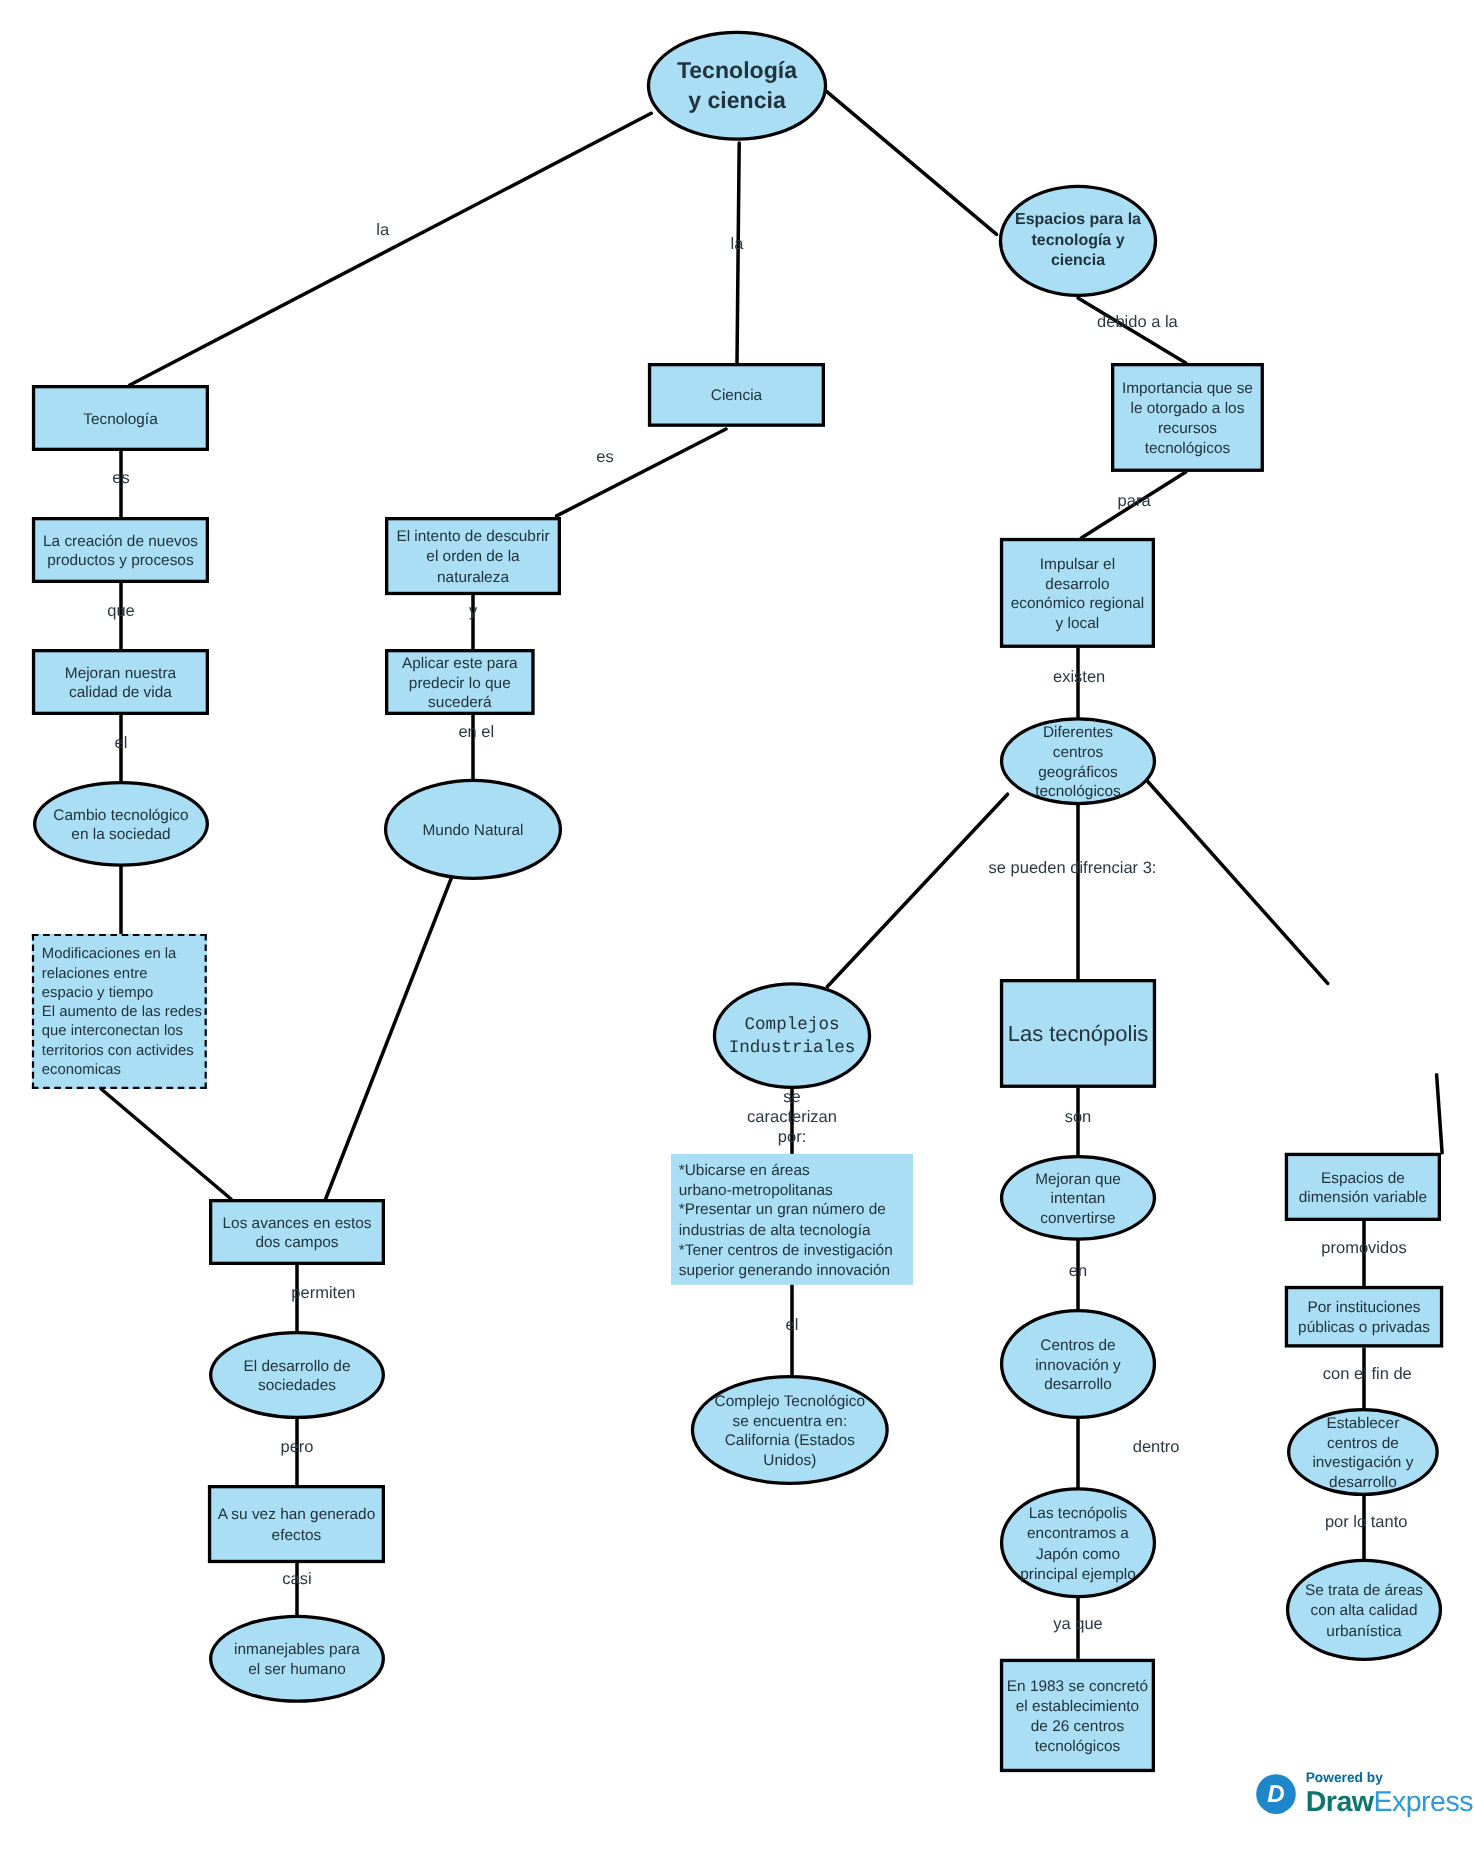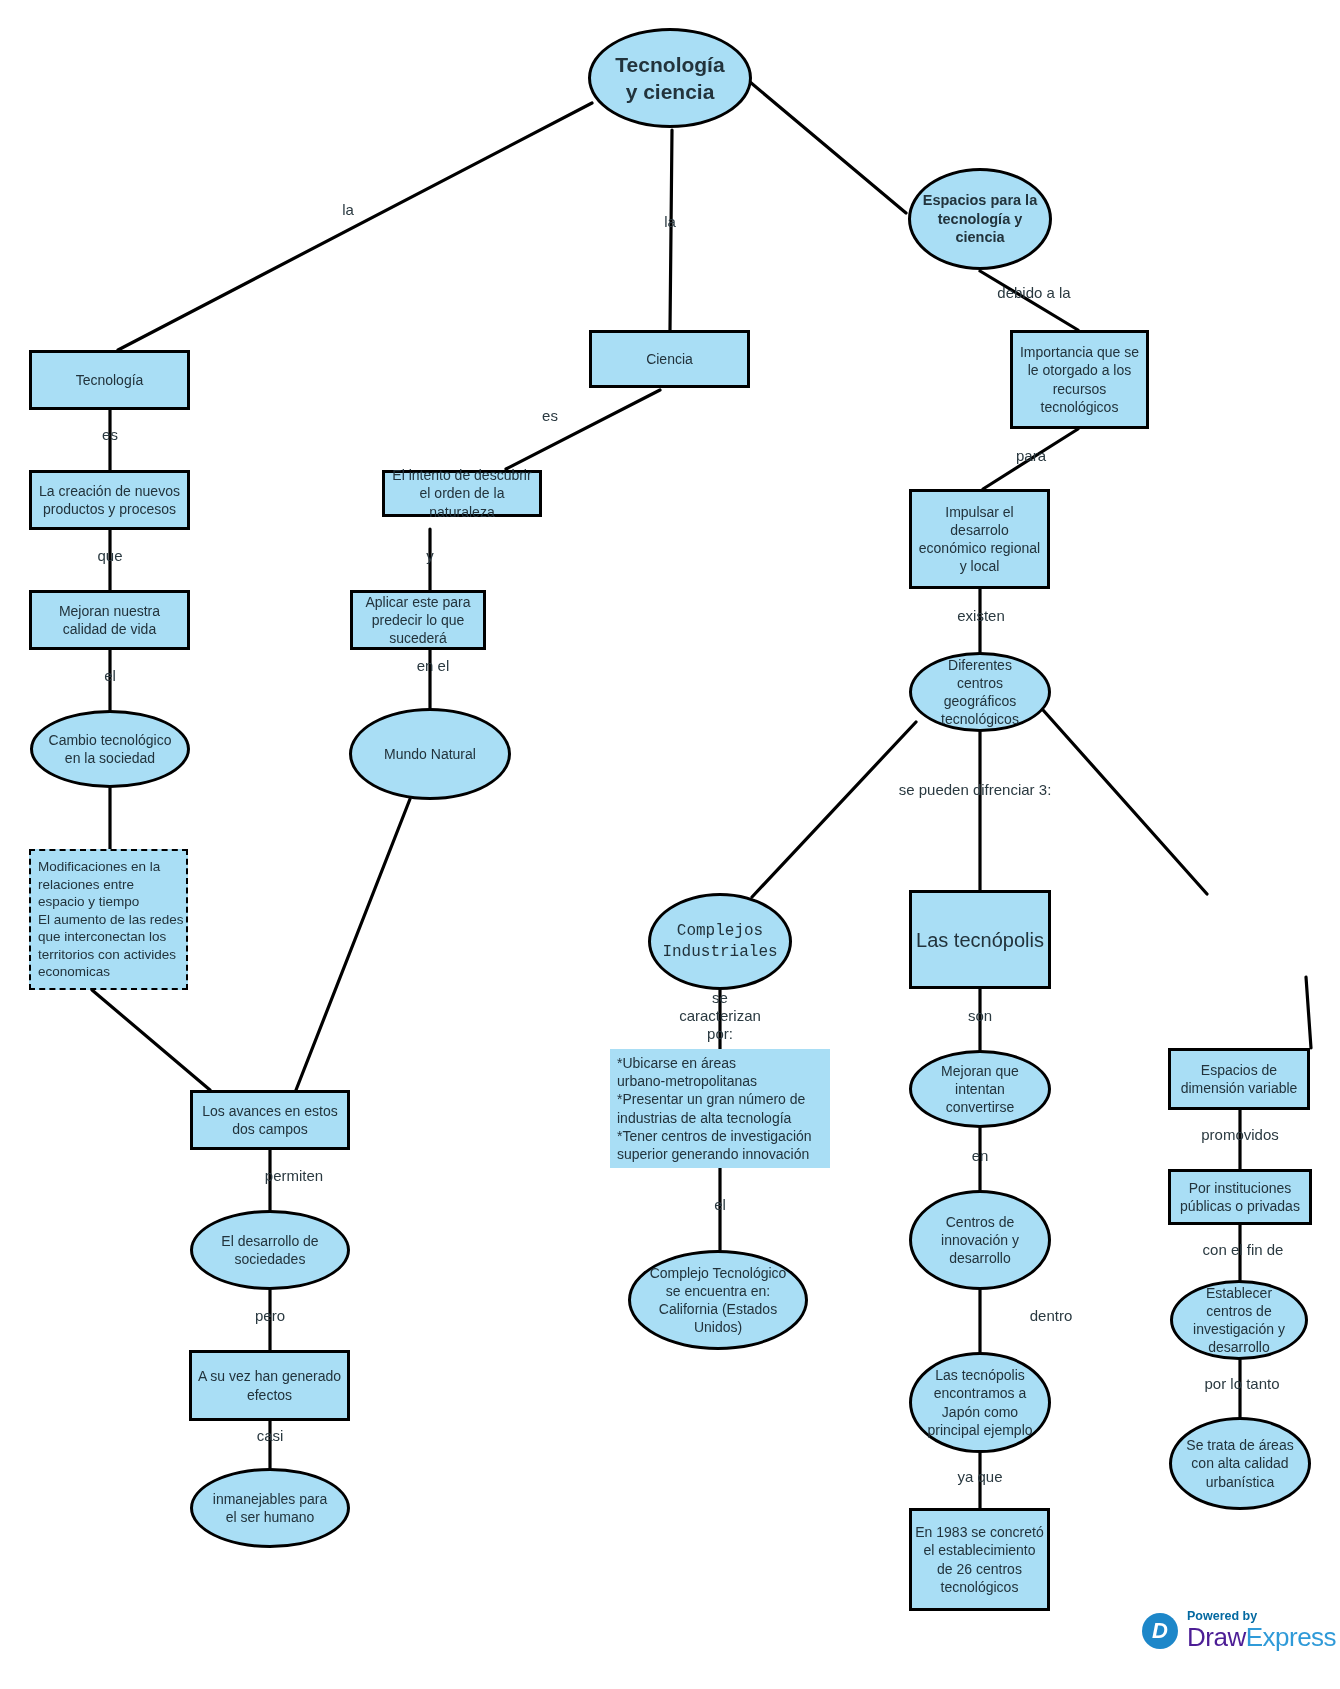--- a/index.html
+++ b/index.html
@@ -27,21 +27,21 @@
   .footer{
     position:absolute;left:1142px;top:1610px;z-index:3;display:flex;align-items:center;gap:9px;
   }
   .logo-mark{
     width:36px;height:36px;border-radius:50%;background:#1d87c9;color:#ffffff;
     display:flex;align-items:center;justify-content:center;
     font-weight:bold;font-style:italic;font-size:22px;
   }
   .powered{font-size:12.5px;font-weight:bold;color:#0369a1;line-height:1.1;}
   .brand{font-size:26px;line-height:1.05;letter-spacing:-0.5px;}
-  .brand .draw{color:#4c1d95;font-weight:normal;}
+  .brand .draw{color:#0f766e;font-weight:bold;}
   .brand .express{color:#2f9ad8;font-weight:normal;}
 </style>
 </head>
 <body>
 
 <div id="canvas">
   <svg id="edges-svg" viewBox="0 0 1340 1689" xmlns="http://www.w3.org/2000/svg">
       <line x1="672" y1="130" x2="670" y2="330"></line>
       <line x1="592" y1="103" x2="118" y2="350"></line>
       <line x1="750" y1="82" x2="906" y2="213"></line>
@@ -95,21 +95,21 @@
     <div class="node ellipse" style="left: 30px; top: 710px; width: 160px; height: 78px;">Cambio tecnológico
 en la sociedad</div>
     <div class="node dashed left" style="left: 29px; top: 849px; width: 159px; height: 141px; font-size: 13.5px;">Modificaciones en la
 relaciones entre
 espacio y tiempo
 El aumento de las redes
 que interconectan los
 territorios con activides
 economicas</div>
     <div class="node rect" style="left: 589px; top: 330px; width: 161px; height: 58px;">Ciencia</div>
-    <div class="node rect" style="left: 350px; top: 470px; width: 160px; height: 47px; margin-left: 32px;">El intento de descubrir
+    <div class="node rect" style="left: 350px; top: 470px; width: 160px; height: 71px;">El intento de descubrir
 el orden de la
 naturaleza</div>
     <div class="node rect" style="left: 350px; top: 590px; width: 136px; height: 60px;">Aplicar este para
 predecir lo que
 sucederá</div>
     <div class="node ellipse" style="left: 349px; top: 708px; width: 162px; height: 92px;">Mundo Natural</div>
     <div class="node rect" style="left: 190px; top: 1090px; width: 160px; height: 60px;">Los avances en estos
 dos campos</div>
     <div class="node ellipse" style="left: 190px; top: 1210px; width: 160px; height: 80px;">El desarrollo de
 sociedades</div>

